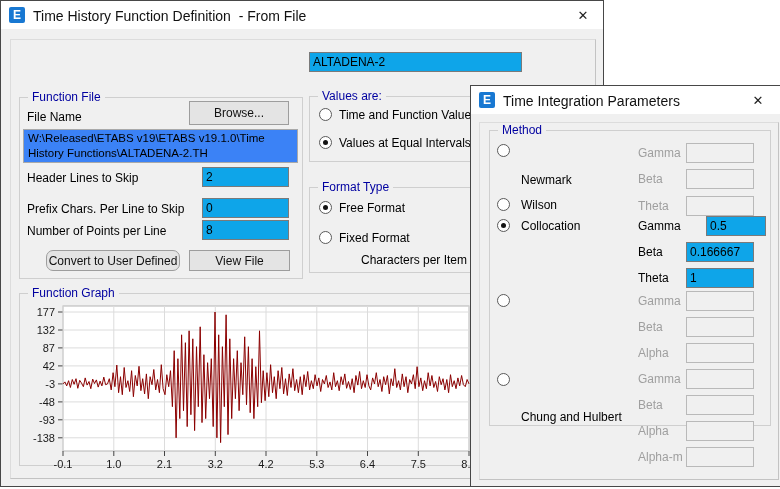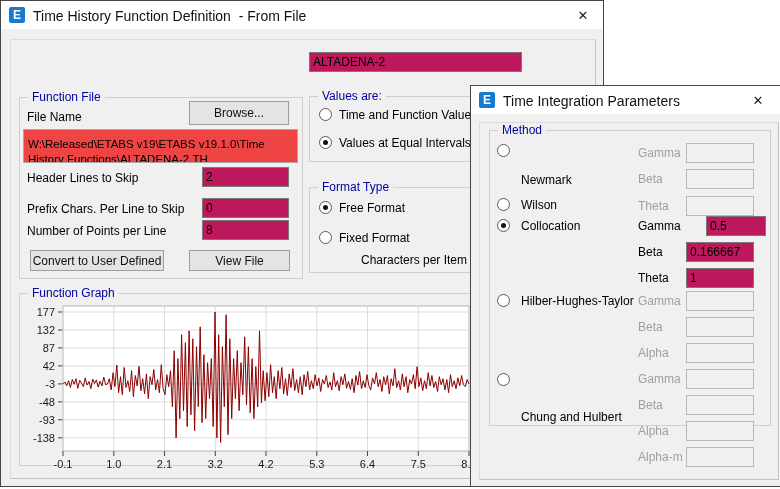--- a/index.html
+++ b/index.html
@@ -10,30 +10,30 @@
   .app-icon { position:absolute; left:8px; top:6px; width:16px; height:16px; background:#1878d2;
     border-radius:2px; color:#fff; font-weight:bold; font-size:12px; text-align:center; line-height:16px; }
   .title-text { position:absolute; left:32px; top:7px; font-size:14px; color:#111; white-space:pre; }
   .close-btn { position:absolute; top:5px; width:28px; height:19px; text-align:center;
     font-size:13px; color:#222; line-height:19px; cursor:default; }
   .panel { position:absolute; border:1px solid #dcdcdc; border-bottom-color:#c3c3c3; border-right-color:#c3c3c3; }
   .groupbox { position:absolute; border:1px solid #cfcfcf; }
   .legend { position:absolute; top:-8px; left:8px; background:#f0f0f0; padding:0 4px; color:#0000a0; }
   .lbl { position:absolute; white-space:nowrap; }
   .lbl.dis { color:#9f9f9f; }
-  input.fld { position:absolute; height:20px; border:1px solid #7a7a7a; background:#be185d;
+  input.fld { position:absolute; height:20px; border:1px solid #7a7a7a; background:#0ea5e9;
     font-family:"Liberation Sans", sans-serif; font-size:12px; padding:0 3px; }
   input.fld:disabled, input.fld.dis { background:#f0f0f0; border-color:#b9b9b9; color:#6e6e6e; }
   button.btn { position:absolute; background:#e4e4e4; border:1px solid #9d9d9d;
     font-family:"Liberation Sans", sans-serif; font-size:12px; color:#111; }
   .radio { position:absolute; width:13px; height:13px; border:1px solid #5a5a5a; border-radius:50%; background:#fff; }
   .radio[aria-checked="true"]::after { content:""; position:absolute; left:3px; top:3px;
     width:5px; height:5px; border-radius:50%; background:#141414; }
-  .pathbox { position:absolute; border:1px solid #a9a9a9; background:#ef4444;
-    font-size:11.5px; line-height:15px; padding:7px 4px; overflow:hidden; }
+  .pathbox { position:absolute; border:1px solid #a9a9a9; background:#3b82f6;
+    font-size:11.5px; line-height:15px; padding:1px 4px; overflow:hidden; }
   svg text { font-family:"Liberation Sans", sans-serif; }
 </style>
 </head>
 <body>
 
 <div class="dialog" style="left:0; top:0; width:604px; height:487px;">
   <div class="titlebar">
     <div class="app-icon">E</div>
     <div class="title-text">Time History Function Definition  - From File</div>
     <div class="close-btn" style="right:6px;">✕</div>
@@ -47,21 +47,21 @@
   </div>
   <div class="lbl" style="left:26px; top:109px;">File Name</div>
   <button class="btn" style="left:188px; top:100px; width:100px; height:24px;">Browse...</button>
   <div class="pathbox" style="left:22px; top:128px; width:275px; height:34px;">W:\Released\ETABS v19\ETABS v19.1.0\Time History Functions\ALTADENA-2.TH</div>
   <div class="lbl" style="left:26px; top:170px;">Header Lines to Skip</div>
   <input class="fld" style="left: 201px; top: 166px; width: 87px;" value="2">
   <div class="lbl" style="left:26px; top:201px;">Prefix Chars. Per Line to Skip</div>
   <input class="fld" style="left: 201px; top: 197px; width: 87px;" value="0">
   <div class="lbl" style="left:26px; top:223px;">Number of Points per Line</div>
   <input class="fld" style="left: 201px; top: 219px; width: 87px;" value="8">
-  <button class="btn" style="left:29px; top:249px; width:134px; height:21px;">Convert to User Defined</button>
+  <button class="btn" style="left:45px; top:249px; width:134px; height:21px;border-radius:7px;">Convert to User Defined</button>
   <button class="btn" style="left:188px; top:249px; width:101px; height:21px;">View File</button>
 
   <div class="groupbox" style="left:308px; top:95px; width:282px; height:66px;">
     <div class="legend">Values are:</div>
   </div>
   <span class="radio" style="left:318px; top:107px;" aria-checked="false"></span>
   <div class="lbl" style="left:338px; top:107px;">Time and Function Values</div>
   <span class="radio" style="left:318px; top:135px;" aria-checked="true"></span>
   <div class="lbl" style="left:338px; top:135px;">Values at Equal Intervals of</div>
 
@@ -160,21 +160,20 @@
   <span class="radio" style="left:26px; top:133px;" aria-checked="true"></span>
   <div class="lbl" style="left:50px; top:133px;">Collocation</div>
   <div class="lbl" style="left:167px; top:133px;">Gamma</div>
   <input class="fld" style="left: 215px; top: 130px; width: 60px; margin-left: 20px;" value="0.5">
   <div class="lbl" style="left:167px; top:159px;">Beta</div>
   <input class="fld" style="left: 215px; top: 156px; width: 68px;" value="0.166667">
   <div class="lbl" style="left:167px; top:185px;">Theta</div>
   <input class="fld" style="left: 215px; top: 182px; width: 68px;" value="1">
 
   <span class="radio" style="left:26px; top:208px;" aria-checked="false"></span>
-  <div class="lbl" style="left:50px; top:208px;">Hilber-Hughes-Taylor</div>
   <div class="lbl dis" style="left:167px; top:208px;">Gamma</div>
   <input class="fld dis" disabled="" style="left: 215px; top: 205px; width: 68px;" value="">
   <div class="lbl dis" style="left:167px; top:234px;">Beta</div>
   <input class="fld dis" disabled="" style="left: 215px; top: 231px; width: 68px;" value="">
   <div class="lbl dis" style="left:167px; top:260px;">Alpha</div>
   <input class="fld dis" disabled="" style="left: 215px; top: 257px; width: 68px;" value="">
 
   <span class="radio" style="left:26px; top:287px;" aria-checked="false"></span>
   <div class="lbl" style="left:50px; top:287px;margin-top:37px;">Chung and Hulbert</div>
   <div class="lbl dis" style="left:167px; top:286px;">Gamma</div>

